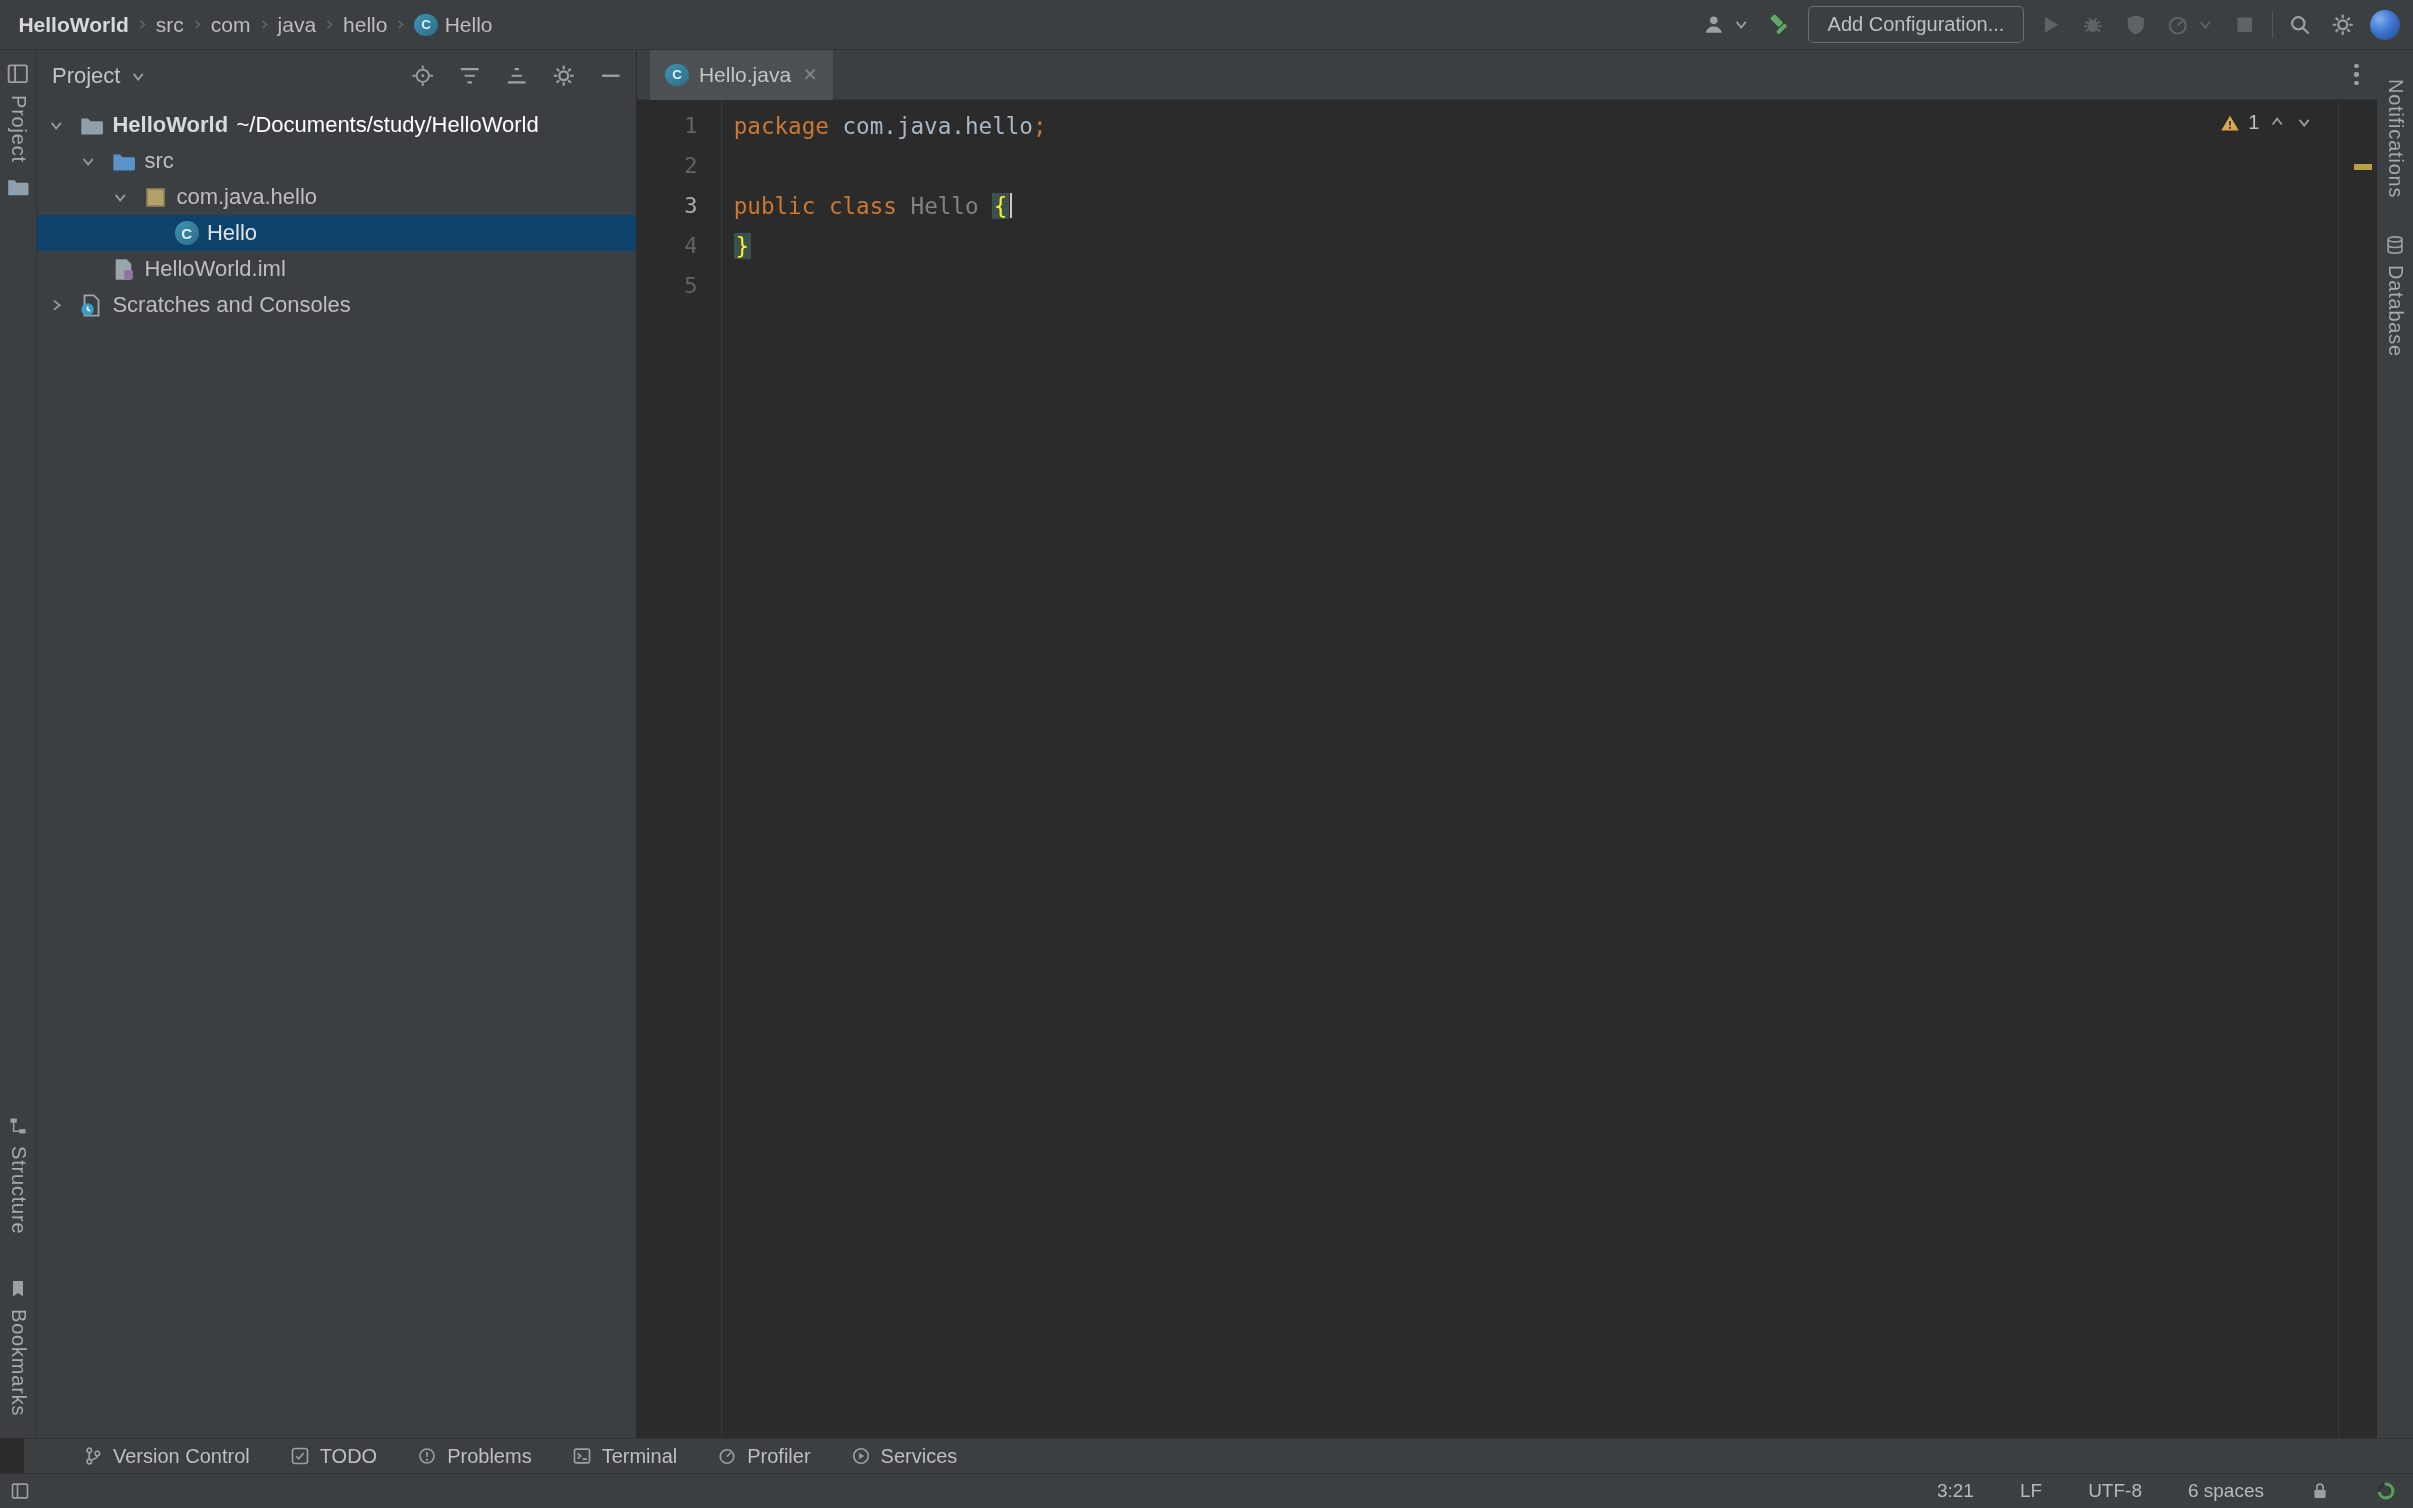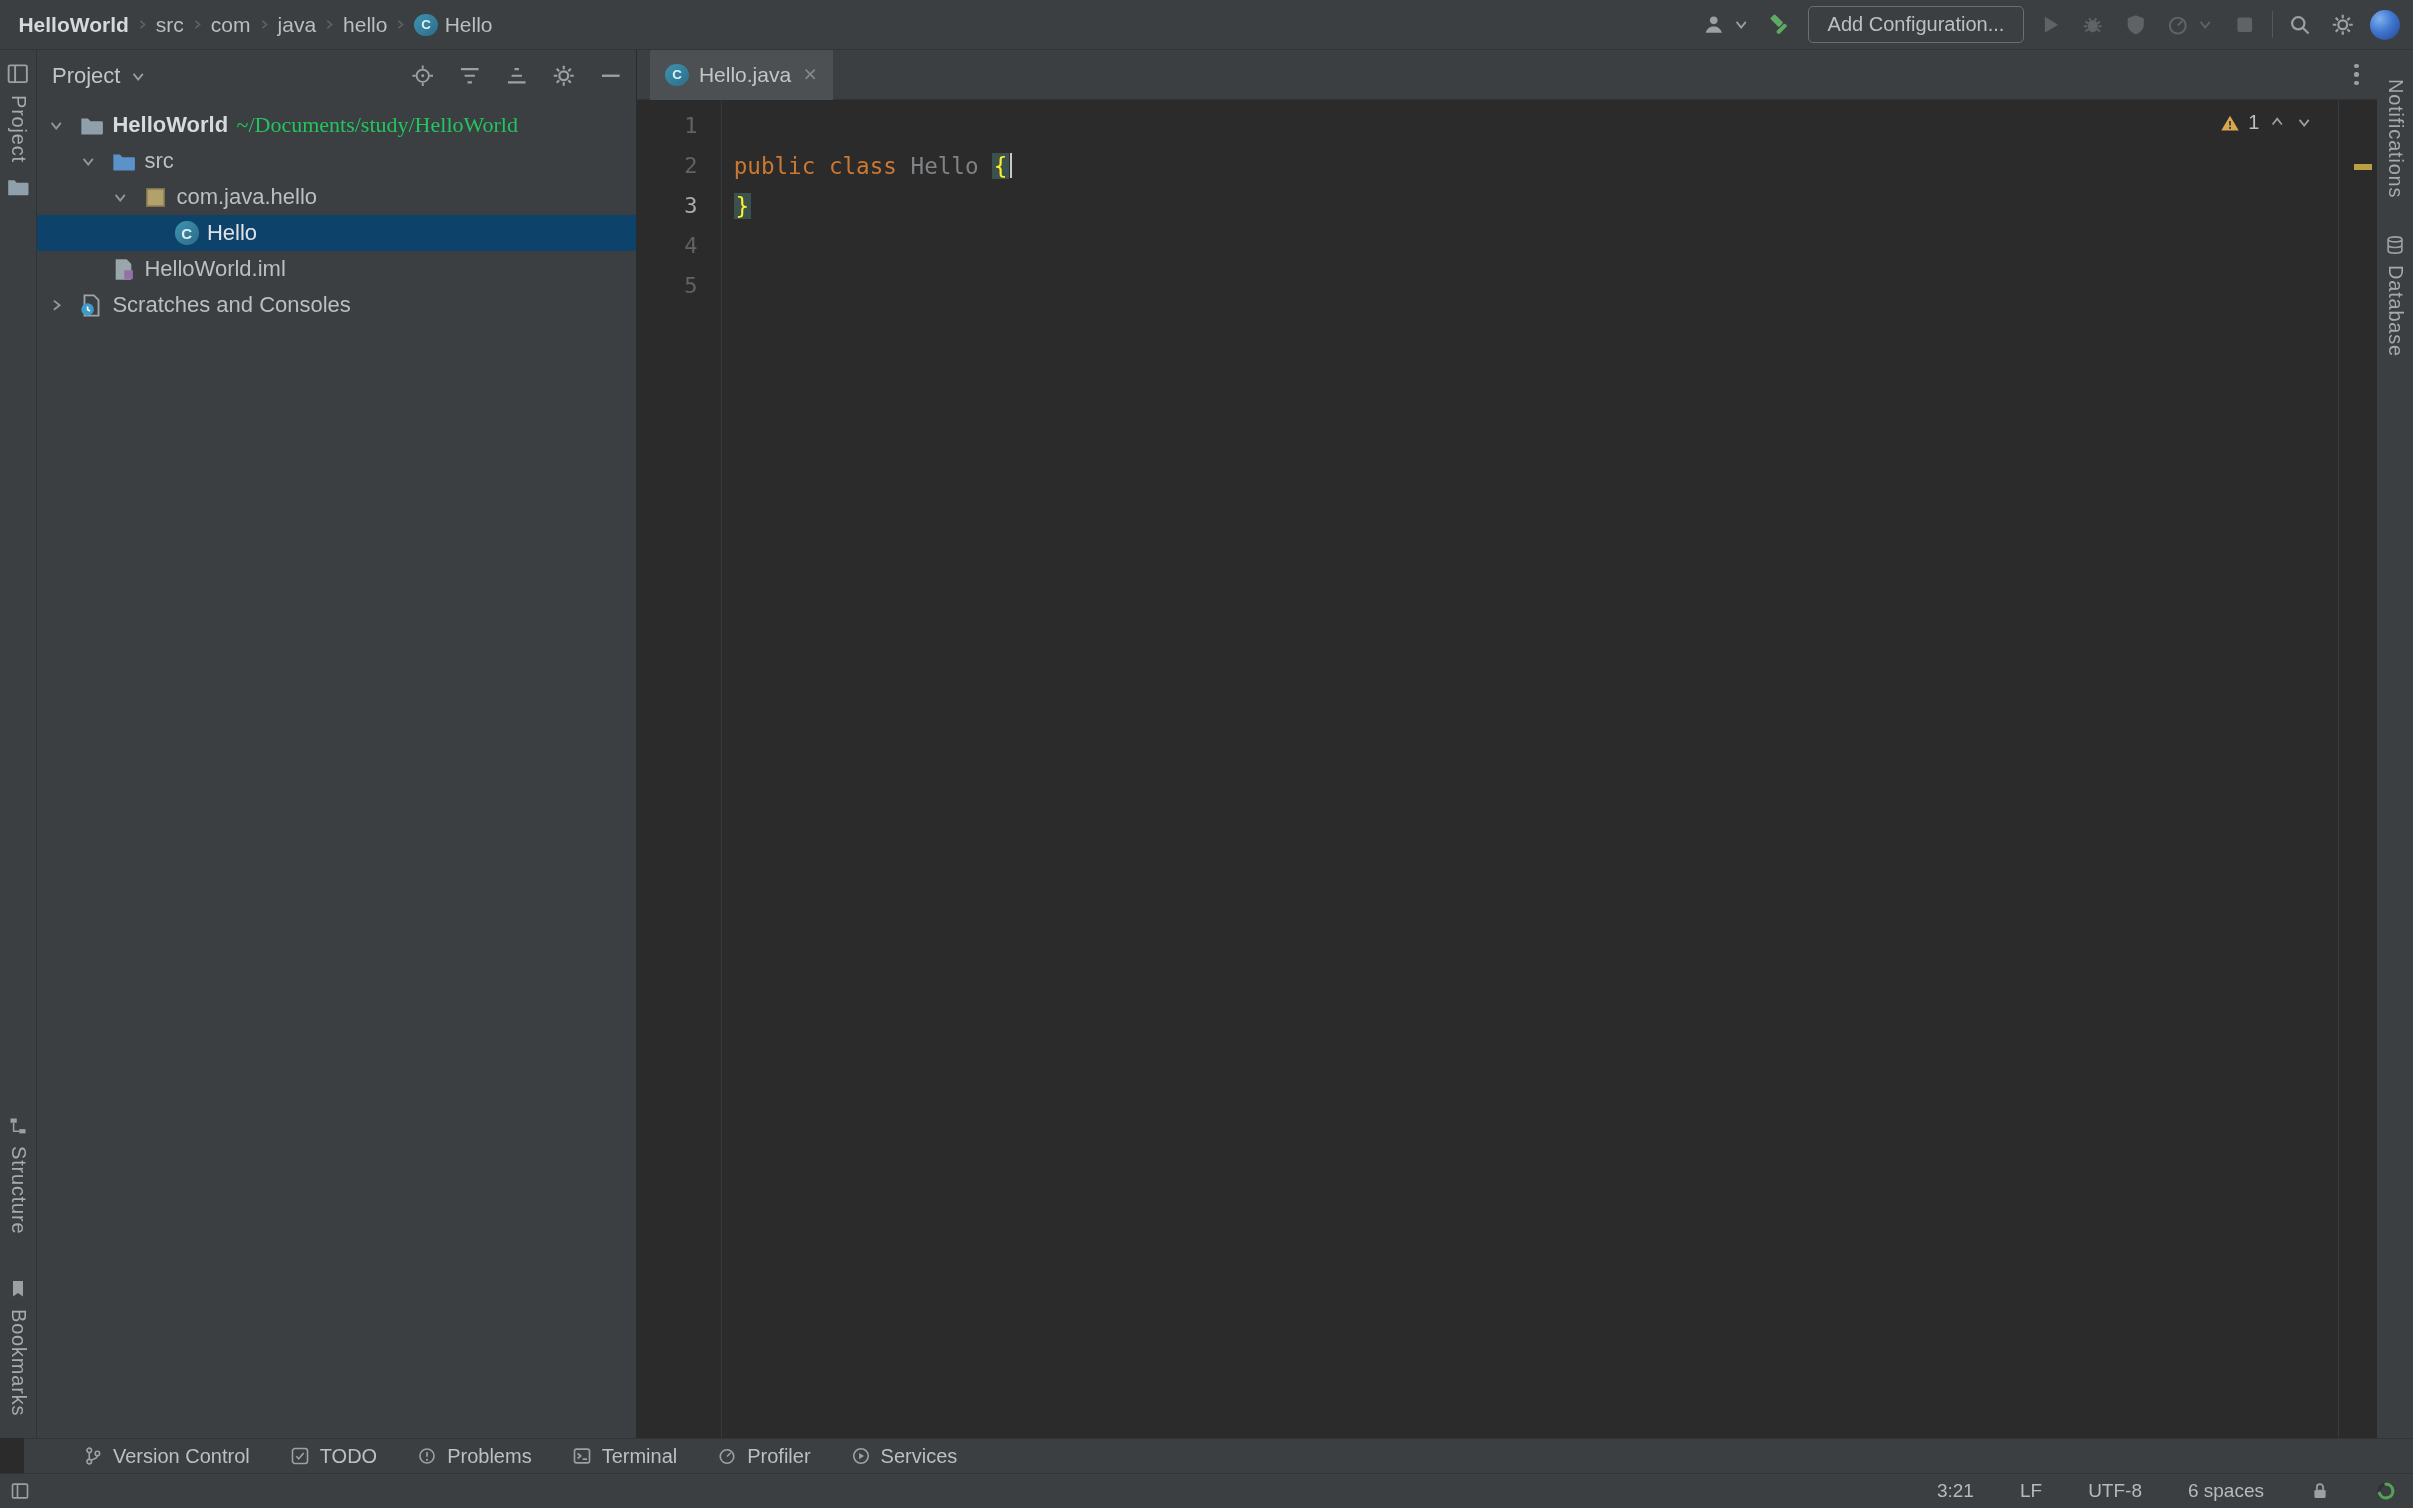--- a/index.html
+++ b/index.html
@@ -45,21 +45,21 @@
   .pp-header{height:52px;display:flex;align-items:center;padding:0 13.4px 0 15px;gap:8.4px;
              font-size:22px;color:#c2c5c7;}
   .pp-icons{margin-left:auto;display:flex;align-items:center;gap:23.5px;}
   .tree{padding-top:5px;font-size:22px;}
   .row{height:36px;display:flex;align-items:center;white-space:nowrap;}
   .row.selected{background:#0d436b;}
   .ch-slot{width:32px;display:inline-flex;align-items:center;flex:0 0 32px;}
   .ticon{width:25px;height:25px;flex:0 0 25px;display:inline-flex;margin-right:8.4px;}
   .lbl{color:#bcbec0;}
   .lbl.bold{font-weight:bold;color:#d7dadc;}
-  .path{color:#22c55e;margin-left:8.4px;font-family:Liberation Serif, serif;}
+  .path{color:#ffffff;margin-left:8.4px;}
   .cicon{width:23.5px;height:23.5px;border-radius:50%;flex:0 0 23.5px;margin-right:8.4px;
          background:linear-gradient(135deg,#3d93b1,#2d6d8a);color:#dcf0f6;
          font-size:15px;font-weight:bold;display:inline-flex;align-items:center;justify-content:center;}
   .pl0{padding-left:10px;}.pl1{padding-left:42px;}.pl2{padding-left:74px;}.pl3{padding-left:106px;}
 
   
   #editor-area{position:absolute;left:637px;top:50px;width:1740px;height:1388px;background:#2b2b2b;}
   .tab-bar{height:50px;background:#3c3f41;border-bottom:0.8px solid #313335;display:flex;
            align-items:center;padding-left:13.4px;}
   .tab{height:50px;background:#4c5052;display:flex;align-items:center;gap:10px;
@@ -433,20 +433,21 @@
 
     <div class="ed-content">
       <div class="gutter">
         <div>1</div>
         <div>2</div>
         <div class="cur">3</div>
         <div>4</div>
         <div>5</div>
       </div>
       <div class="code">
+        <div class="code-line"><span class="kw">package</span><span> com.java.hello</span><span class="semi">;</span></div>
         <div class="code-line"></div>
         <div class="code-line"><span class="kw">public class</span><span class="unused"> Hello </span><span class="brace">{</span><span class="caret-bar"></span></div>
         <div class="code-line"><span class="brace">}</span></div>
         <div class="code-line"></div>
       </div>
     </div>
 
     <div class="margin-guide"></div>
 
     <div class="inspection">

